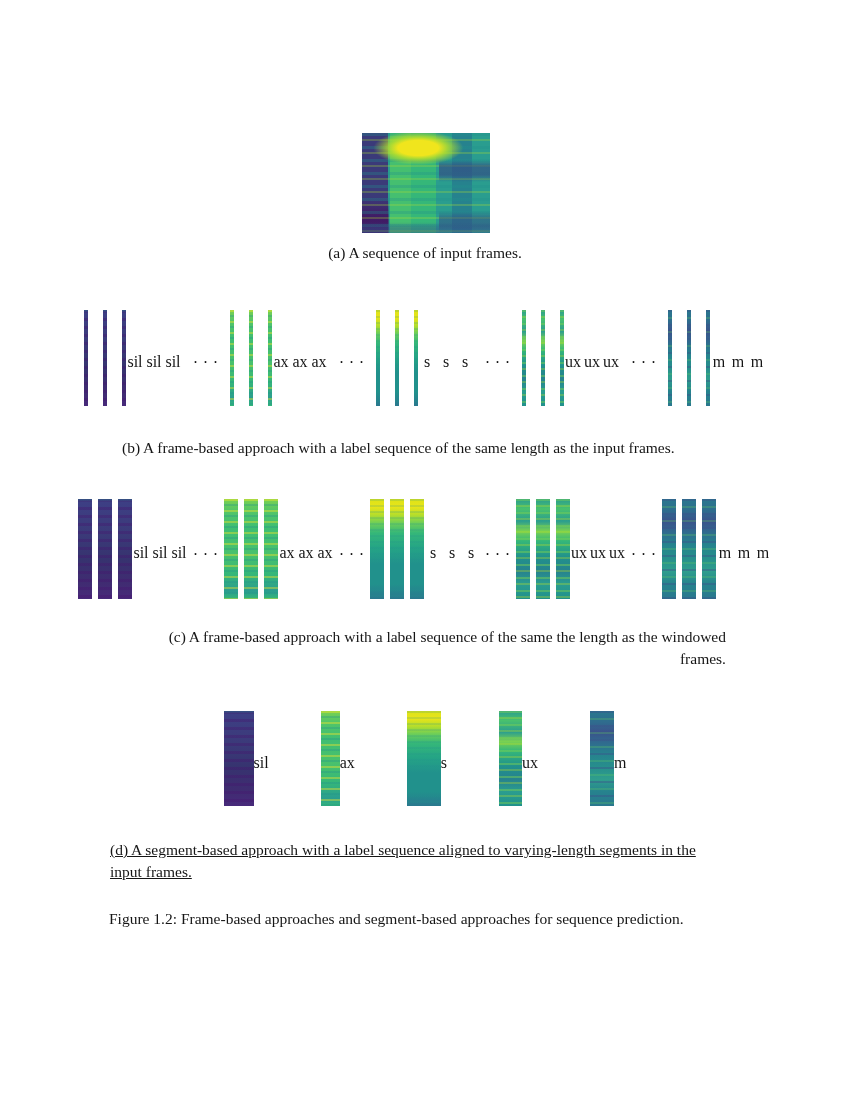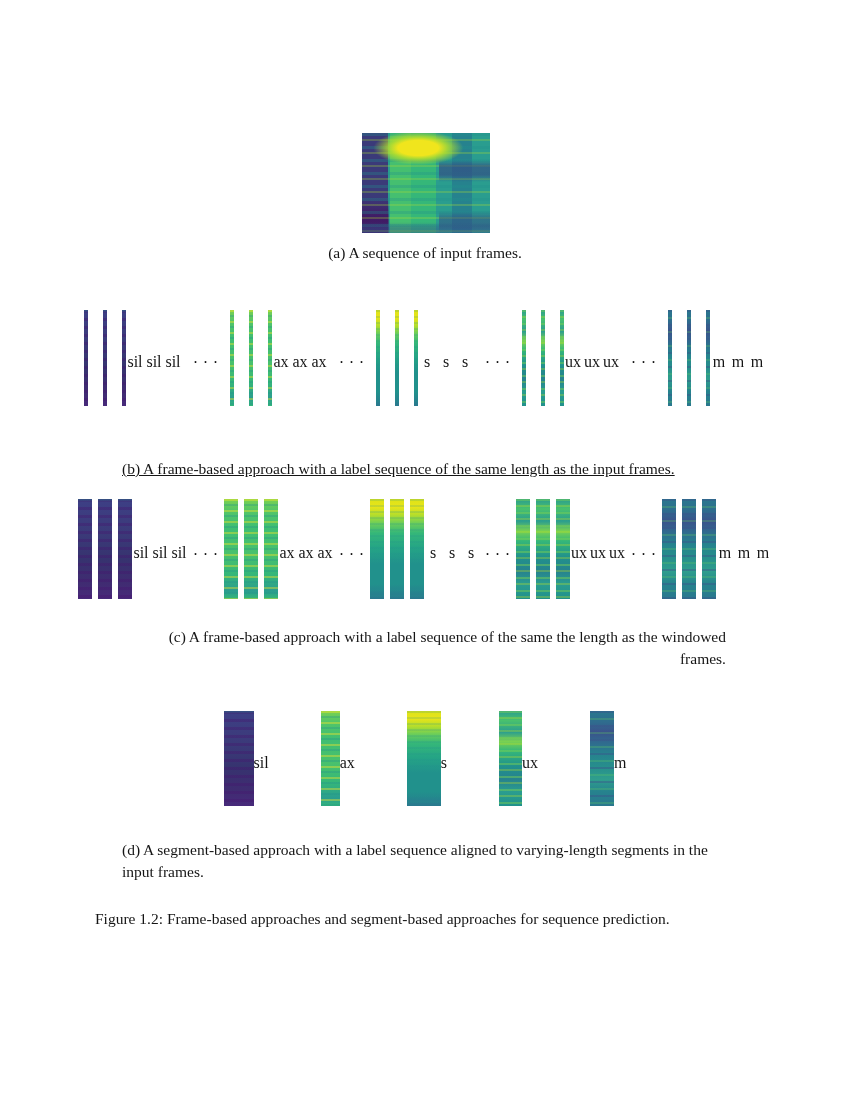--- a/index.html
+++ b/index.html
@@ -90,24 +90,24 @@
   }
 
   
   .seg-sil{width:30px;height:95px;}
   .seg-ax{width:19px;height:95px;}
   .seg-s{width:34px;height:95px;}
   .seg-ux{width:23px;height:95px;}
   .seg-m{width:24px;height:95px;}
 
   .cap-a{top:242px;}
-  .cap-b{top:458px;left:122px;text-decoration:underline;}
+  .cap-b{top:437px;left:122px;}
   .cap-c{top:626px;left:122px;width:604px;text-align:right;}
-  .cap-d{top:839px;left:122px;width:604px;}
-  .fig-cap{top:908px;left:95px;}
+  .cap-d{top:839px;left:110px;width:604px;text-decoration:underline;}
+  .fig-cap{top:908px;left:109px;}
 </style>
 </head>
 <body>
 
 <div class="page">
 
   <div class="spectrogram"></div>
   <div class="caption center cap-a">(a) A sequence of input frames.</div>
 
   <div class="frames-row row-b">

